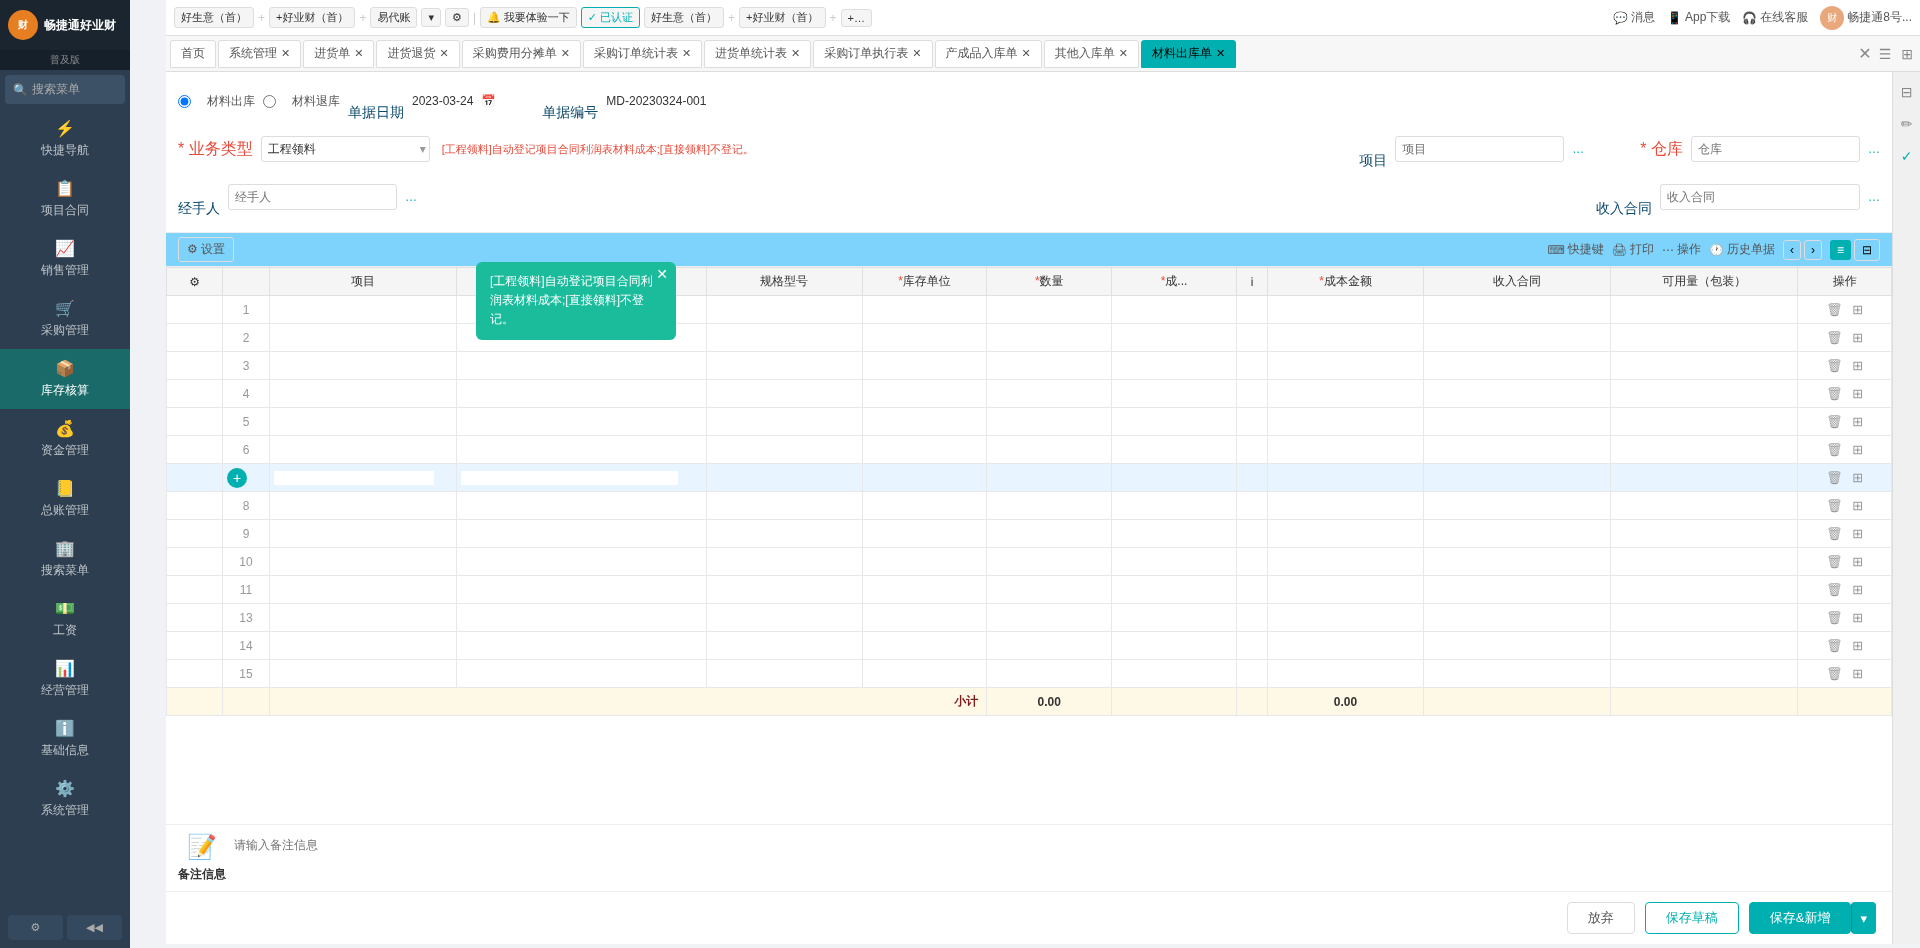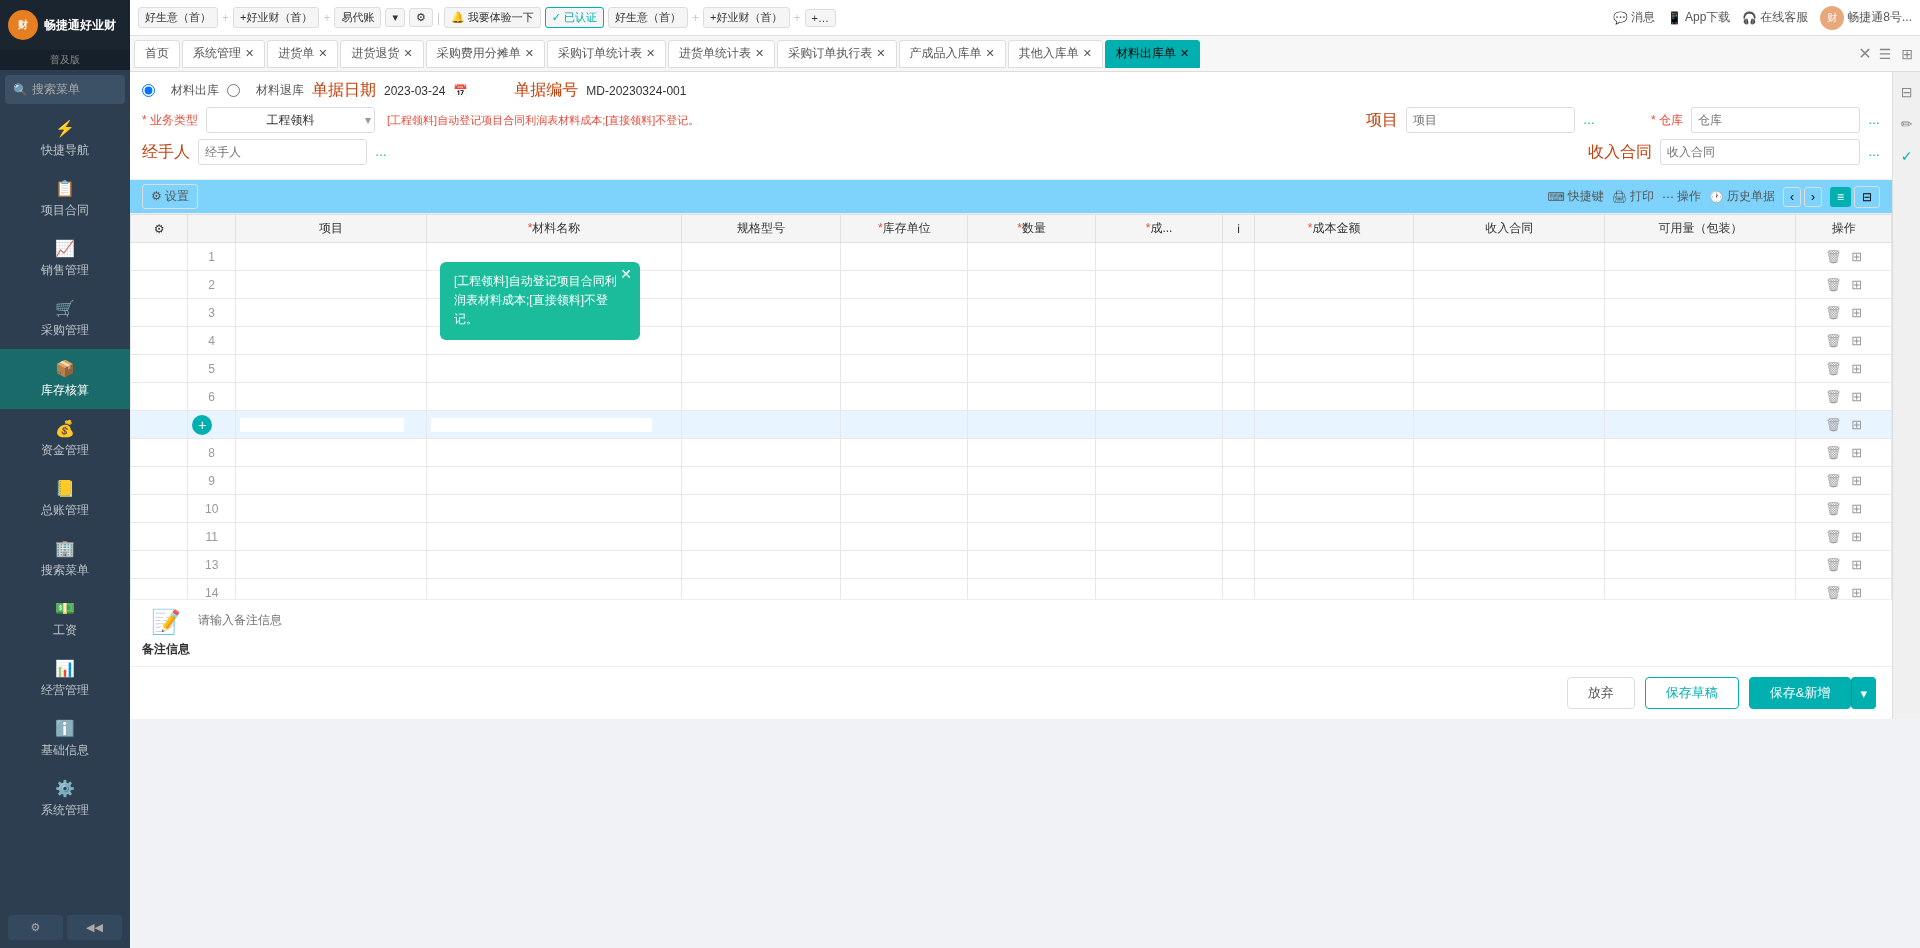--- a/index.html
+++ b/index.html
@@ -11,21 +11,21 @@
     .sidebar-logo-icon { width: 30px; height: 30px; background: #e67e22; border-radius: 50%; display: flex; align-items: center; justify-content: center; font-size: 10px; color: #fff; }
     .sidebar-edition { background: #16202b; color: #888; font-size: 10px; padding: 3px 8px; text-align: center; }
     .sidebar-item { display: flex; flex-direction: column; align-items: center; padding: 10px 5px; cursor: pointer; color: #bdc3c7; font-size: 11px; gap: 4px; }
     .sidebar-item.active { background: #1a6a6a; color: #fff; }
     .sidebar-item-icon { font-size: 16px; }
     .sidebar-search { background: #3d5166; margin: 5px; border-radius: 4px; padding: 6px 8px; color: #aaa; display: flex; align-items: center; gap: 4px; cursor: pointer; }
     .sidebar-bottom { margin-top: auto; display: flex; padding: 8px; gap: 4px; }
     .sidebar-bottom-btn { flex: 1; background: #34495e; color: #aaa; border: none; border-radius: 4px; padding: 6px 2px; cursor: pointer; font-size: 11px; }
 
     
-    .main { flex: 1; display: flex; flex-direction: column; height: 719px; overflow: hidden; }
+    .main { flex: 1; display: flex; flex-direction: column; height: 944px; overflow: hidden; padding-left: 36px; }
 
     
     .topbar { background: #fff; height: 36px; display: flex; align-items: center; padding: 0 8px; border-bottom: 1px solid #e0e0e0; gap: 4px; flex-shrink: 0; }
     .topbar-badge { background: #f5f5f5; border: 1px solid #ddd; border-radius: 3px; padding: 2px 6px; color: #333; font-size: 11px; cursor: pointer; }
     .topbar-badge.active { color: #00b0b0; border-color: #00b0b0; }
     .topbar-sep { color: #ccc; }
     .topbar-right { margin-left: auto; display: flex; align-items: center; gap: 12px; color: #555; font-size: 11px; }
     .topbar-right-item { display: flex; align-items: center; gap: 3px; cursor: pointer; }
     .user-avatar { width: 24px; height: 24px; border-radius: 50%; background: #e8a87c; display: flex; align-items: center; justify-content: center; font-size: 10px; color: #fff; }
 
@@ -34,24 +34,24 @@
     .tab { display: flex; align-items: center; padding: 0 10px; height: 28px; border: 1px solid #ddd; border-radius: 3px 3px 0 0; background: #fff; margin-right: 2px; cursor: pointer; color: #555; font-size: 12px; white-space: nowrap; gap: 4px; }
     .tab.active { background: #00b0b0; color: #000000; border-color: #00b0b0; }
     .tab-close { color: inherit; font-size: 11px; }
     .tabbar-right { margin-left: auto; display: flex; align-items: center; gap: 4px; }
     .tabbar-close-btn { background: none; border: none; cursor: pointer; color: #888; font-size: 16px; }
     .tabbar-layout-btn { background: none; border: none; cursor: pointer; color: #888; font-size: 14px; padding: 0 3px; }
 
     
     .form-area { background: #fff; padding: 8px 12px; flex-shrink: 0; border-bottom: 1px solid #eee; }
     .form-row { display: flex; align-items: center; gap: 8px; margin-bottom: 6px; }
-    .form-label { color: #e74c3c; font-size: 12px; white-space: nowrap; }
-    .form-label-optional { color: #c2410c; font-size: 16px; white-space: nowrap; }
+    .form-label { color: #e74c3c; font-size: 16px; white-space: nowrap; }
+    .form-label-optional { color: #0c4a6e; font-size: 14px; white-space: nowrap; margin-top: 24px; }
     .form-control { border: 1px solid #ddd; border-radius: 3px; padding: 3px 6px; font-size: 12px; color: #333; min-width: 120px; height: 26px; }
-    .form-control-select { min-width: 150px; text-align: center; }
+    .form-control-select { min-width: 150px; }
     .form-ellipsis { color: #00b0b0; cursor: pointer; font-size: 12px; }
     .radio-group { display: flex; align-items: center; gap: 8px; }
     .radio-item { display: flex; align-items: center; gap: 16px; cursor: pointer; color: #555; }
     .date-display { color: #333; font-size: 12px; }
     .doc-num { color: #333; font-size: 12px; }
     .warning-text { color: #e74c3c; font-size: 11px; }
     .header-bar { background: #7dd3fc; padding: 4px 12px; display: flex; align-items: center; justify-content: space-between; border-bottom: 1px solid #eee; flex-shrink: 0; }
     .header-actions { display: flex; gap: 8px; align-items: center; color: #555; font-size: 12px; }
     .header-action-btn { display: flex; align-items: center; gap: 3px; cursor: pointer; color: #555; }
     .settings-btn { background: none; border: 1px solid #ddd; border-radius: 3px; padding: 3px 8px; cursor: pointer; color: #555; font-size: 12px; }

